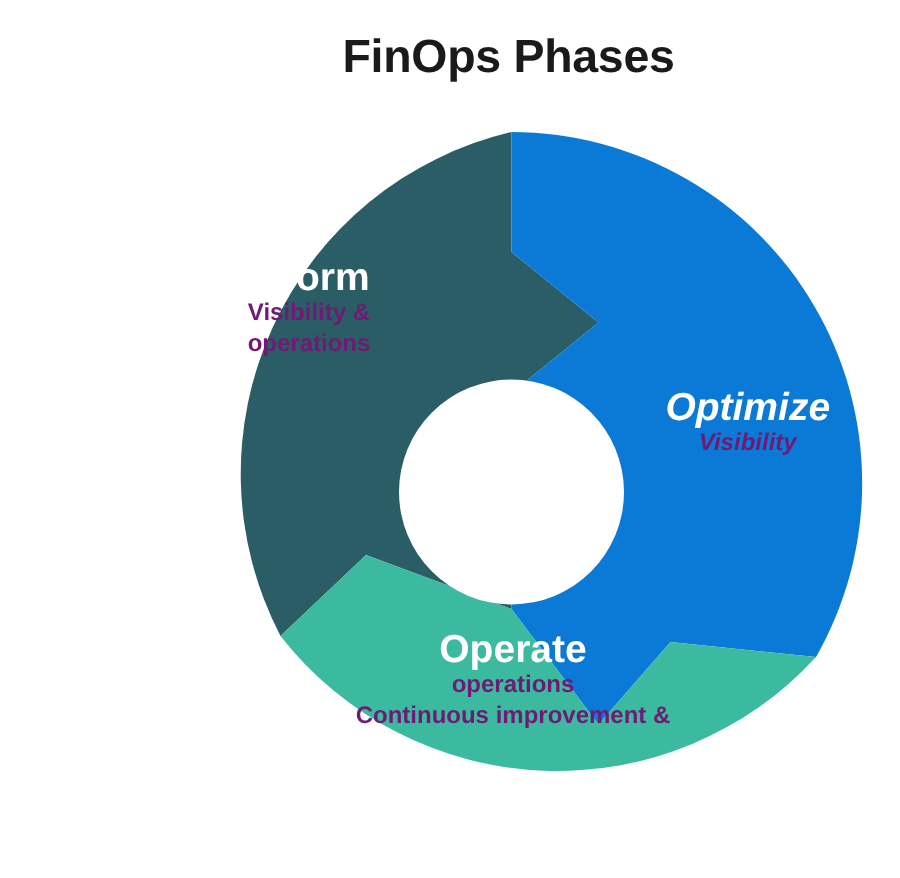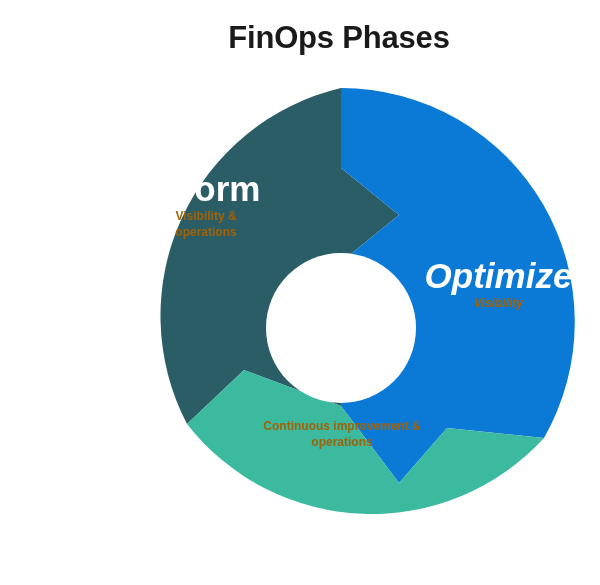--- a/index.html
+++ b/index.html
@@ -39,32 +39,32 @@
     top: 0;
   }
   .seg-label-group {
     position: absolute;
     text-align: center;
     color: #ffffff;
     font-family: "Liberation Sans", sans-serif;
     pointer-events: none;
   }
   .seg-title {
-    font-size: 35px;
+    font-size: 26px;
     font-weight: bold;
     line-height: 1.08;
     white-space: nowrap;
     color: #ffffff;
   }
   .seg-sub {
-    font-size: 12px;
+    font-size: 16px;
     font-weight: bold;
     line-height: 1.25;
     margin-top: 1px;
-    color: #a16207;
+    color: #701a75;
   }
   #label-inform {
     left: 62px;
     top: 170px;
     width: 210px;
   }
   #label-optimize {
     left: 352px;
     top: 257px;
     width: 215px;
@@ -119,17 +119,18 @@
     <div class="seg-sub">Visibility &amp;</div>
     <div class="seg-sub">operations</div>
   </div>
 
   <div class="seg-label-group" id="label-optimize">
     <div class="seg-title">Optimize</div>
     <div class="seg-sub">Visibility</div>
   </div>
 
   <div class="seg-label-group" id="label-operate">
+    <div class="seg-title">Operate</div>
+    <div class="seg-sub">operations</div>
     <div class="seg-sub">Continuous improvement &amp;</div>
-    <div class="seg-sub">operations</div>
   </div>
 
 </div>
 
 </body></html>

